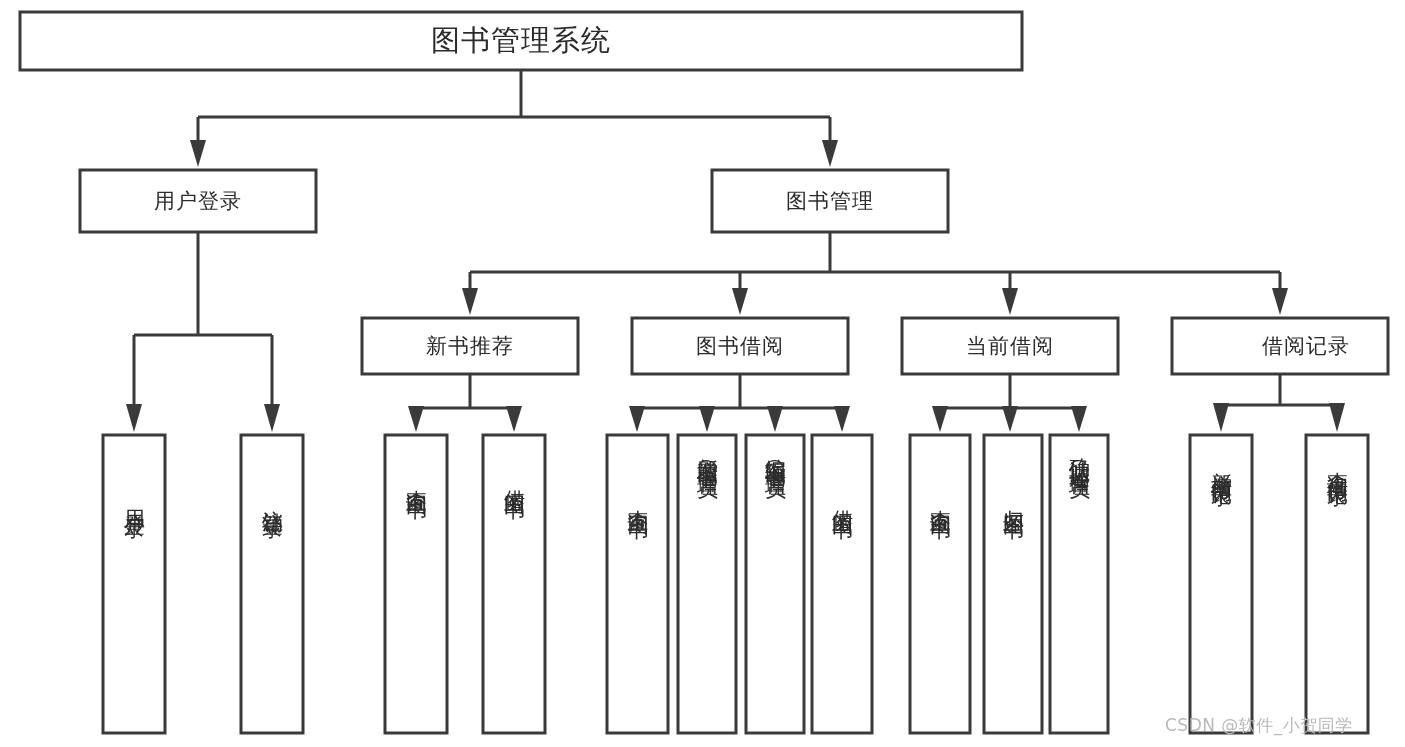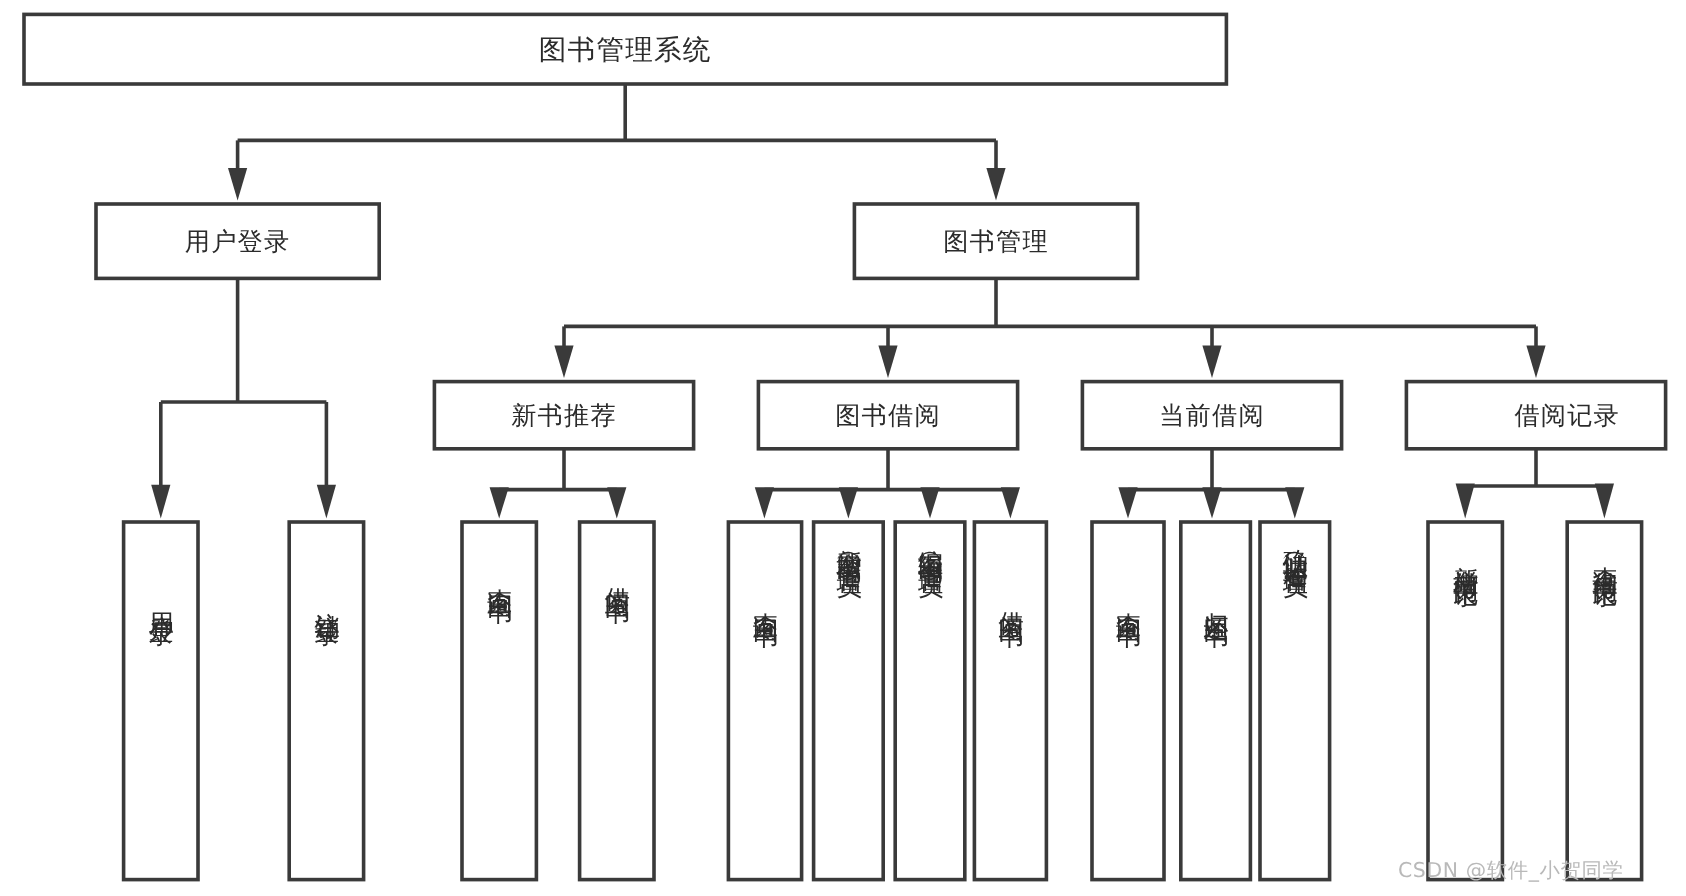--- a/index.html
+++ b/index.html
@@ -63,21 +63,21 @@
     position: absolute;
     display: flex;
     align-items: center;
     justify-content: center;
     pointer-events: none;
     color: #2b2b2b;
     font-size: 21px;
     letter-spacing: 1px;
   }
   .h-text-wrap.title {
-    font-size: 23px;
+    font-size: 29px;
   }
   .watermark {
     position: absolute;
     left: 1165px;
     top: 714px;
     font-size: 17px;
     color: #b9b9b9;
     letter-spacing: 0.5px;
     white-space: nowrap;
     pointer-events: none;

